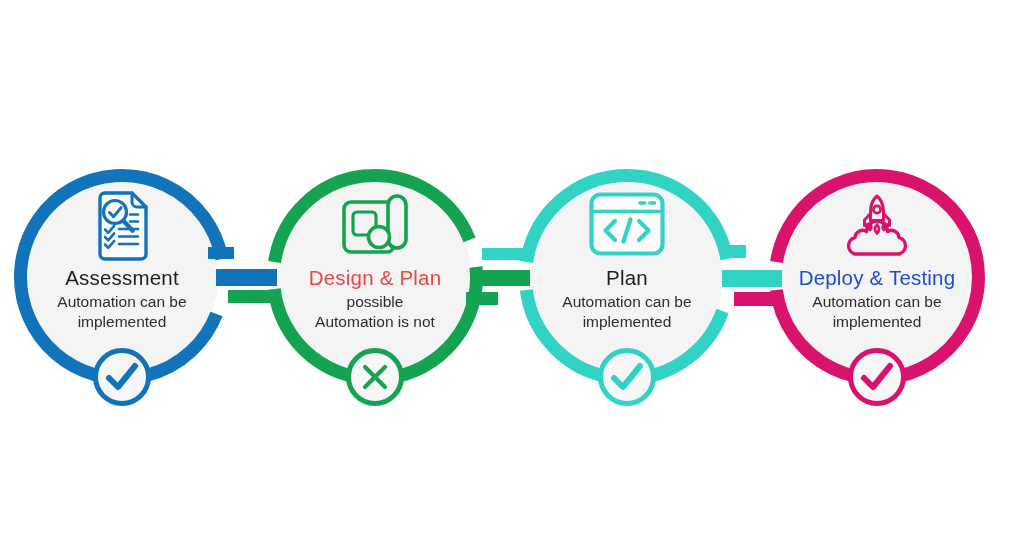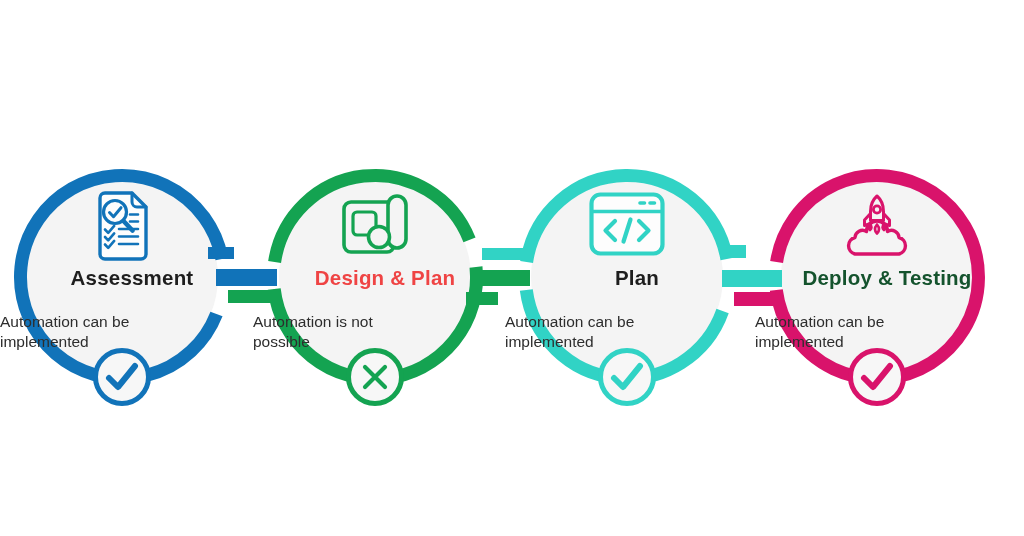--- a/index.html
+++ b/index.html
@@ -2,22 +2,22 @@
 <html><head>
 <meta charset="utf-8">
 <style>
   html,body{margin:0;padding:0;background:#fff;}
   #canvas{position:relative;width:1024px;height:536px;background:#fff;overflow:hidden;
           font-family:"Liberation Sans",sans-serif;}
   #diagram-svg{position:absolute;left:0;top:0;}
   .stage{position:absolute;top:0;width:244px;height:536px;}
   .icon-wrap{position:absolute;left:50%;transform:translateX(-50%);}
   .stage-title{position:absolute;top:266px;left:0;width:100%;text-align:center;
-               font-weight:700;font-size:20.5px;letter-spacing:.2px;margin-left:10px;}
-  .stage-sub{position:absolute;top:312px;left:0;width:100%;
+               font-weight:400;font-size:20.5px;letter-spacing:.2px;}
+  .stage-sub{position:absolute;top:292px;left:0;width:100%;text-align:center;
              font-size:15.5px;line-height:19.5px;}
   .badge{position:absolute;top:346px;left:50%;margin-left:-31px;width:62px;height:62px;}
 </style>
 </head>
 <body>
 
 <div id="canvas" style="background: rgb(255, 255, 255);">
 
   <svg id="diagram-svg" width="1024" height="536" viewBox="0 0 1024 536">
 
@@ -77,22 +77,22 @@
         <g fill="none" stroke-linecap="round" stroke-linejoin="round" stroke="#14a351">
           <rect x="3" y="10" width="50" height="50" rx="7" stroke-width="3.6"></rect>
           <rect x="12" y="20" width="23" height="23" rx="4" stroke-width="3.2"></rect>
           <rect x="47" y="4" width="18" height="52" rx="9" stroke-width="3.6" fill="#f4f4f4"></rect>
           <circle cx="38" cy="45" r="10.5" stroke-width="3.6" fill="#f4f4f4"></circle>
         </g>
       </svg>
     </div>
     <div class="stage-title" style="color: #ef4444;">Design &amp; Plan</div>
     <div class="stage-sub" style="color: rgb(45, 45, 45);">
+      <div>possible</div>
       <div>Automation is not</div>
-      <div>possible</div>
     </div>
     <div class="badge">
       <svg width="62" height="62" viewBox="0 0 62 62">
         <circle cx="31" cy="31" r="26.5" stroke-width="5" stroke="#14a351" fill="#f7f7f7"></circle>
         <path fill="none" stroke-linecap="round" stroke-linejoin="round" d="M21 21 L41 41 M41 21 L21 41" stroke-width="4.2" stroke="#14a351"></path>
       </svg>
     </div>
   </div>
 
   <div class="stage" style="left:505px">
@@ -124,21 +124,21 @@
       <svg width="66" height="64" viewBox="0 0 66 64">
         <g fill="none" stroke-linecap="round" stroke-linejoin="round" stroke="#d9136b">
           <path d="M11 61 A8.5 8.5 0 0 1 11 44.5 A7.5 7.5 0 0 1 22.5 38.5 A8 8 0 0 1 43.5 38.5 A7.5 7.5 0 0 1 55 44.5 A8.5 8.5 0 0 1 55 61 Z" stroke-width="3.4" fill="#f4f4f4"></path>
           <path d="M33 3 C37 6.5 39.5 12 39.5 18.5 V27.5 H26.5 V18.5 C26.5 12 29 6.5 33 3 Z" stroke-width="3" fill="#f4f4f4"></path>
           <path d="M26.5 20.5 L20.5 27 V32.5 L26.5 30.5 M39.5 20.5 L45.5 27 V32.5 L39.5 30.5" stroke-width="3"></path>
           <path d="M33 31.5 C35.5 34.5 35.5 38 33 40.5 C30.5 38 30.5 34.5 33 31.5 Z M26 31 C27.8 33 27.8 35.2 26 37 C24.2 35.2 24.2 33 26 31 Z M40 31 C41.8 33 41.8 35.2 40 37 C38.2 35.2 38.2 33 40 31 Z" stroke-width="2.6"></path>
           <circle cx="33" cy="16.5" r="3.6" stroke-width="2.8"></circle>
         </g>
       </svg>
     </div>
-    <div class="stage-title" style="color: #14532d;">Deploy &amp; Testing</div>
+    <div class="stage-title" style="color: #1d4ed8;">Deploy &amp; Testing</div>
     <div class="stage-sub" style="color: rgb(45, 45, 45);">
       <div>Automation can be</div>
       <div>implemented</div>
     </div>
     <div class="badge">
       <svg width="62" height="62" viewBox="0 0 62 62">
         <circle cx="31" cy="31" r="26.5" stroke-width="5" stroke="#d9136b" fill="#f7f7f7"></circle>
         <path fill="none" stroke-linecap="round" stroke-linejoin="round" d="M18 32 L27 41 L44 20" stroke-width="6" stroke="#d9136b"></path>
       </svg>
     </div>

